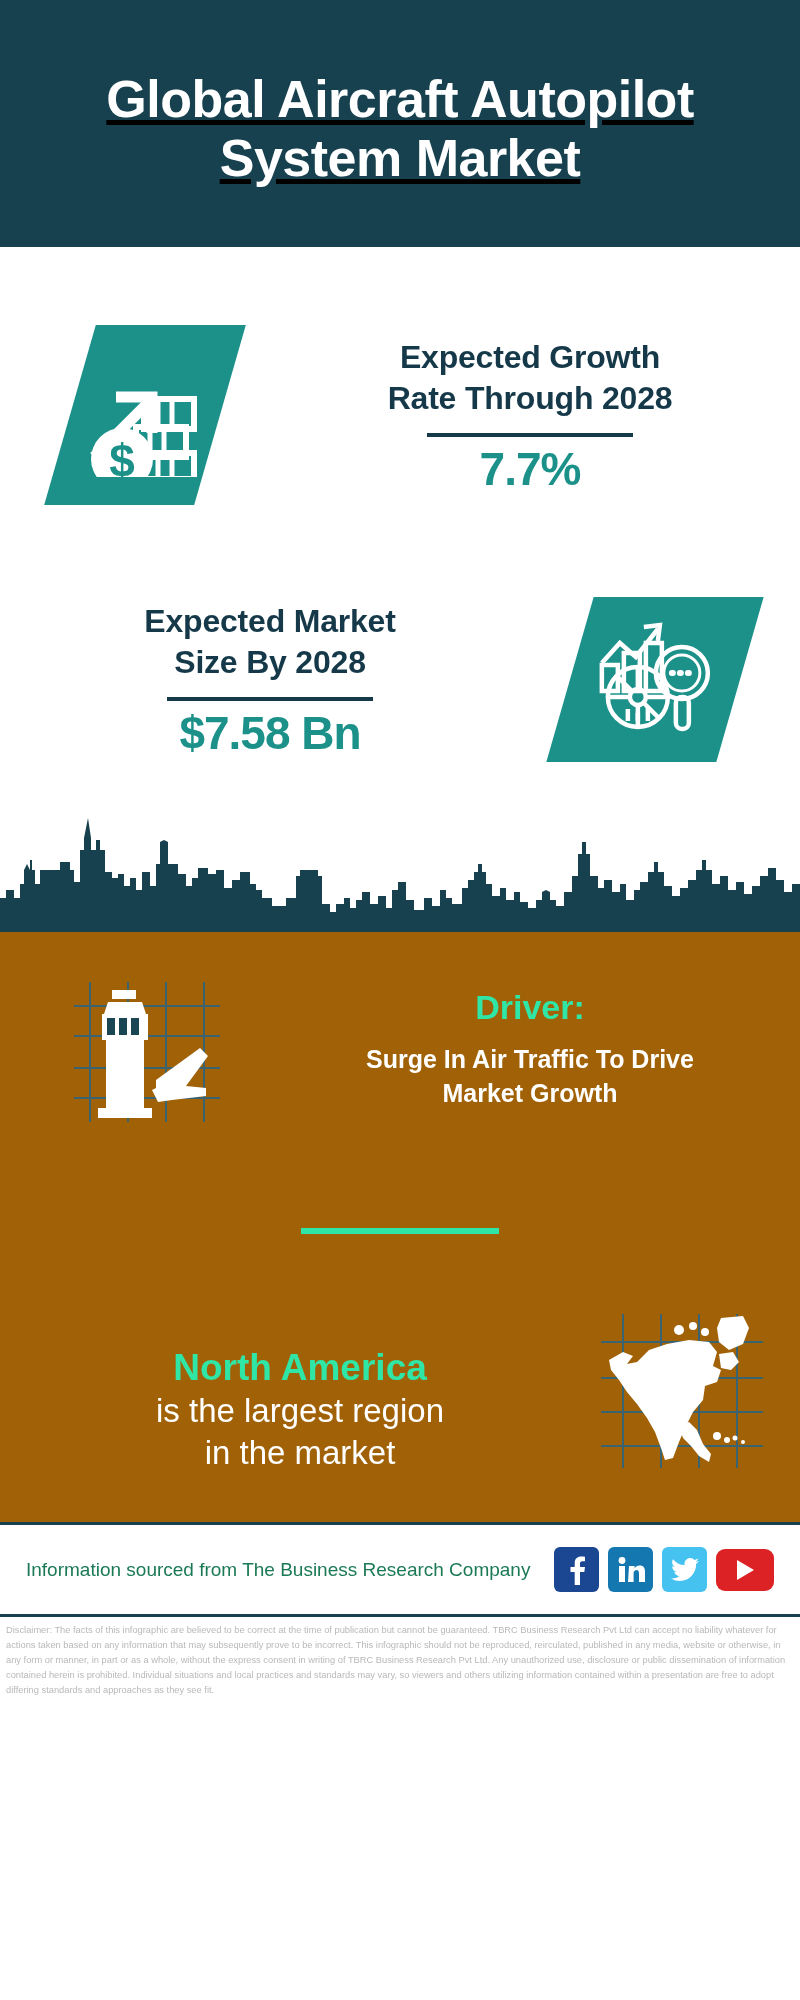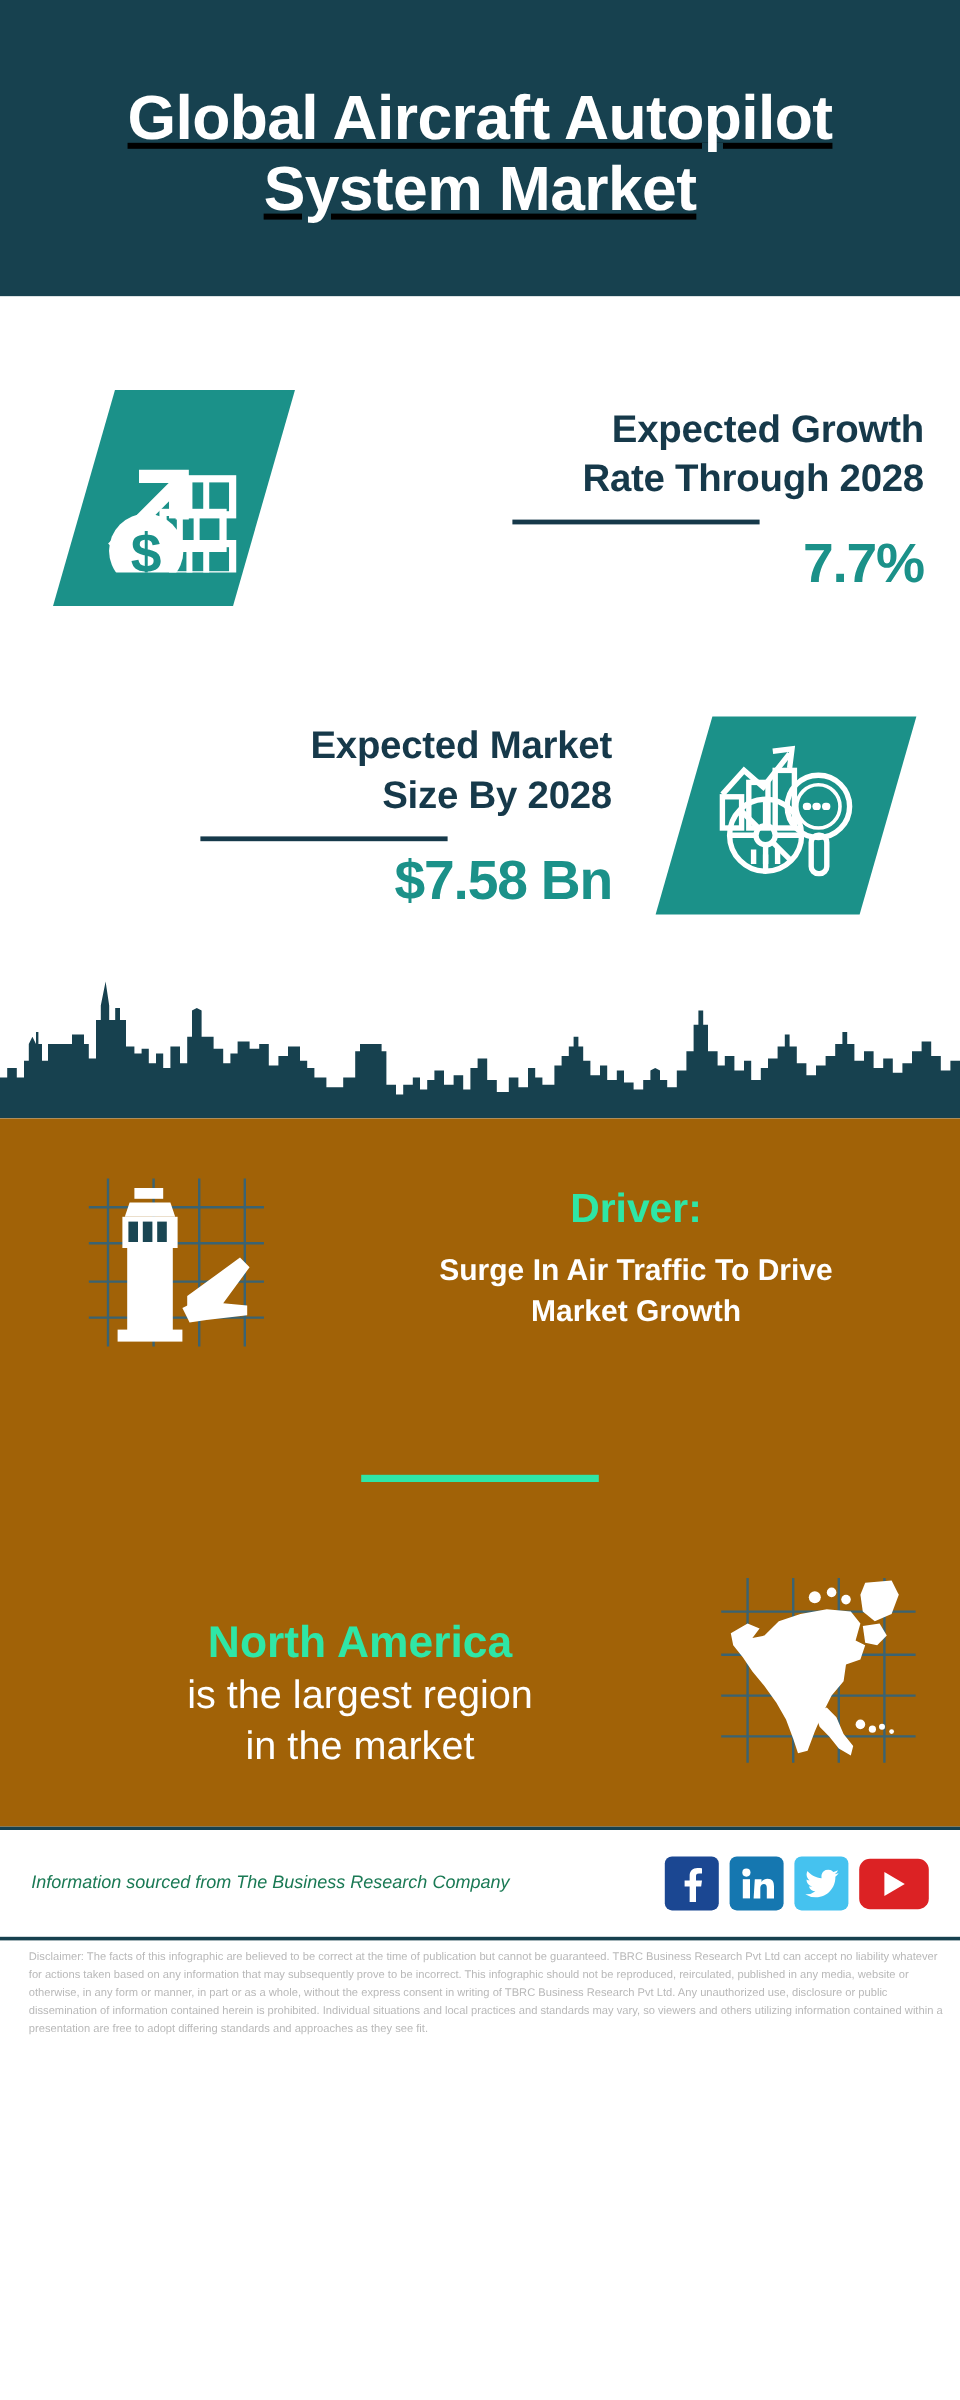--- a/index.html
+++ b/index.html
@@ -42,21 +42,21 @@
   
   .para {
     background:#1b9189;
     transform: skewX(-16deg);
     display:flex;
     align-items:center;
     justify-content:center;
   }
   .para > .glyph { transform: skewX(16deg); display:block; }
 
-  .stat-text { text-align:right; }
+  .stat-text { text-align:center; }
   .stat-label {
     color:#16394a;
     font-size:32px;
     font-weight:bold;
     line-height:1.28;
     letter-spacing:-0.2px;
   }
   .rule {
     height:4px;
     background:#16394a;
@@ -122,35 +122,35 @@
 
   
   .footer {
     background:#ffffff;
     border-top:3px solid #17414f;
     height:92px;
     display:flex;
     align-items:center;
     padding:0 26px;
   }
-  .footer-text { flex:1; color:#1b7a55; font-size:15px; line-height:1.75;font-style:italic; }
+  .footer-text { flex:1; color:#1b7a55; font-size:19px; line-height:1.75; }
   .socials { display:flex; gap:9px; align-items:center; }
   .soc {
     width:45px; height:45px; border-radius:6px;
     display:flex; align-items:center; justify-content:center;
     color:#fff;
   }
   .soc svg { display:block; }
 
   .disclaimer-bar { border-top:3px solid #17414f; }
   .disclaimer {
     color:#b9b9b9;
     font-size:9.3px;
     line-height:1.62;
-    padding:6px 6px 0 24px;
+    padding:6px 6px 0 6px;
     text-align:left;
   }
 </style>
 </head>
 <body>
 
 <div class="page">
 
   <div class="header">
     <h1>Global Aircraft Autopilot System Market</h1>

